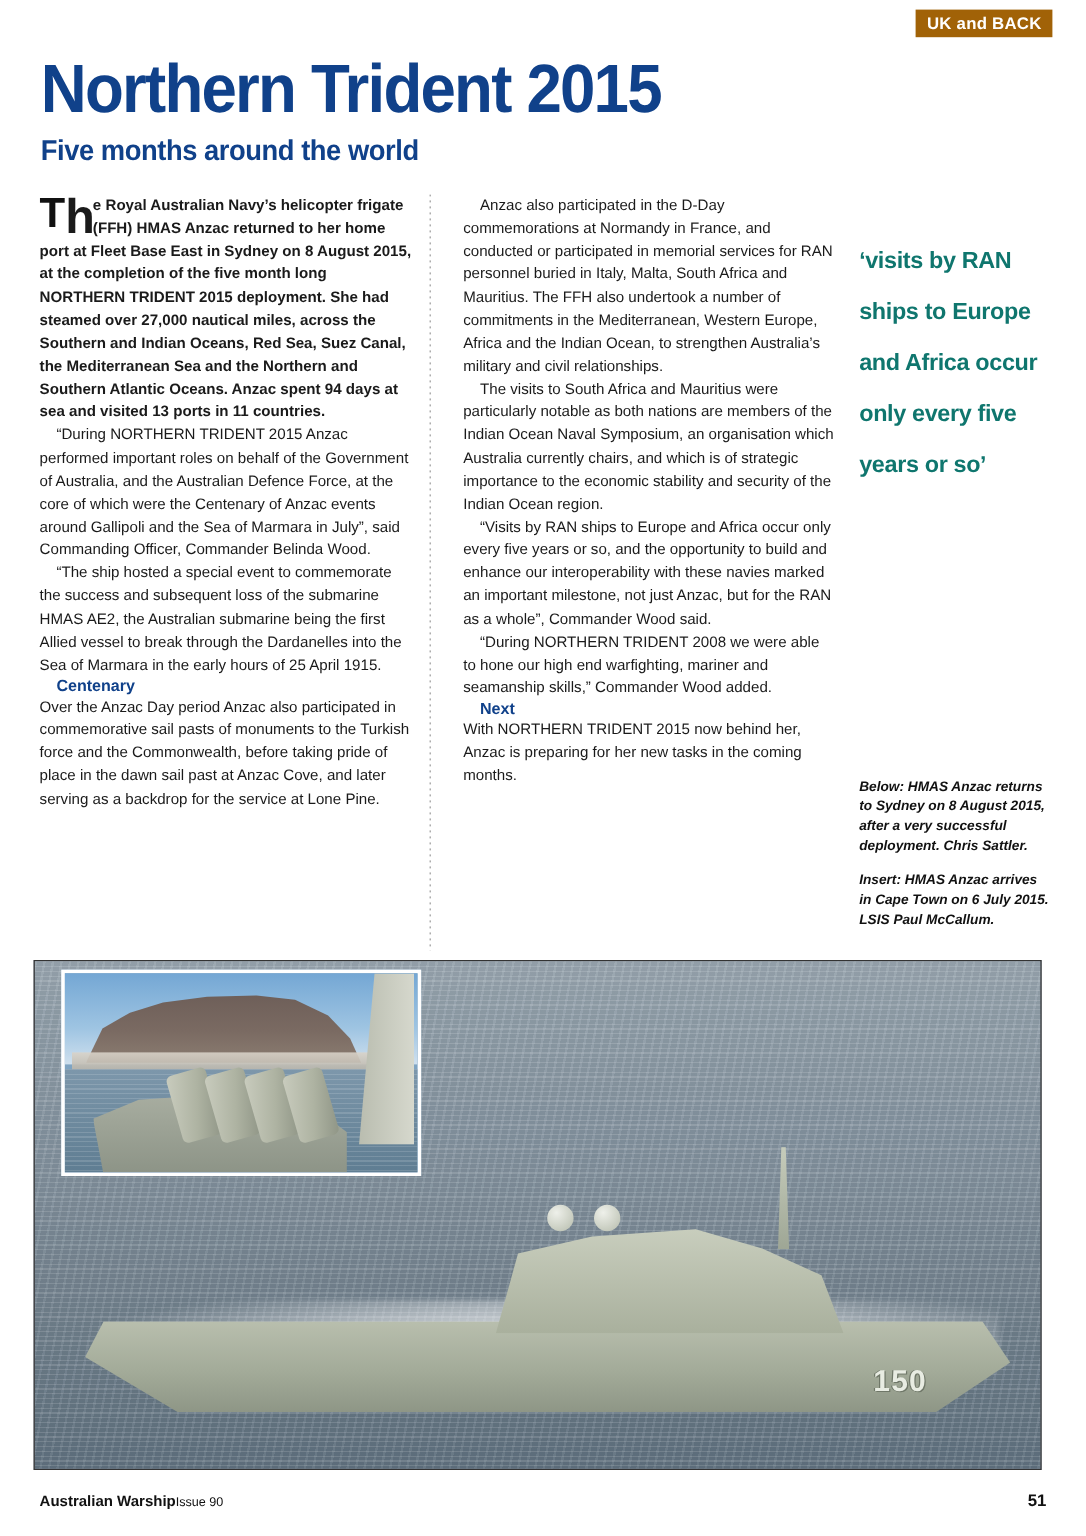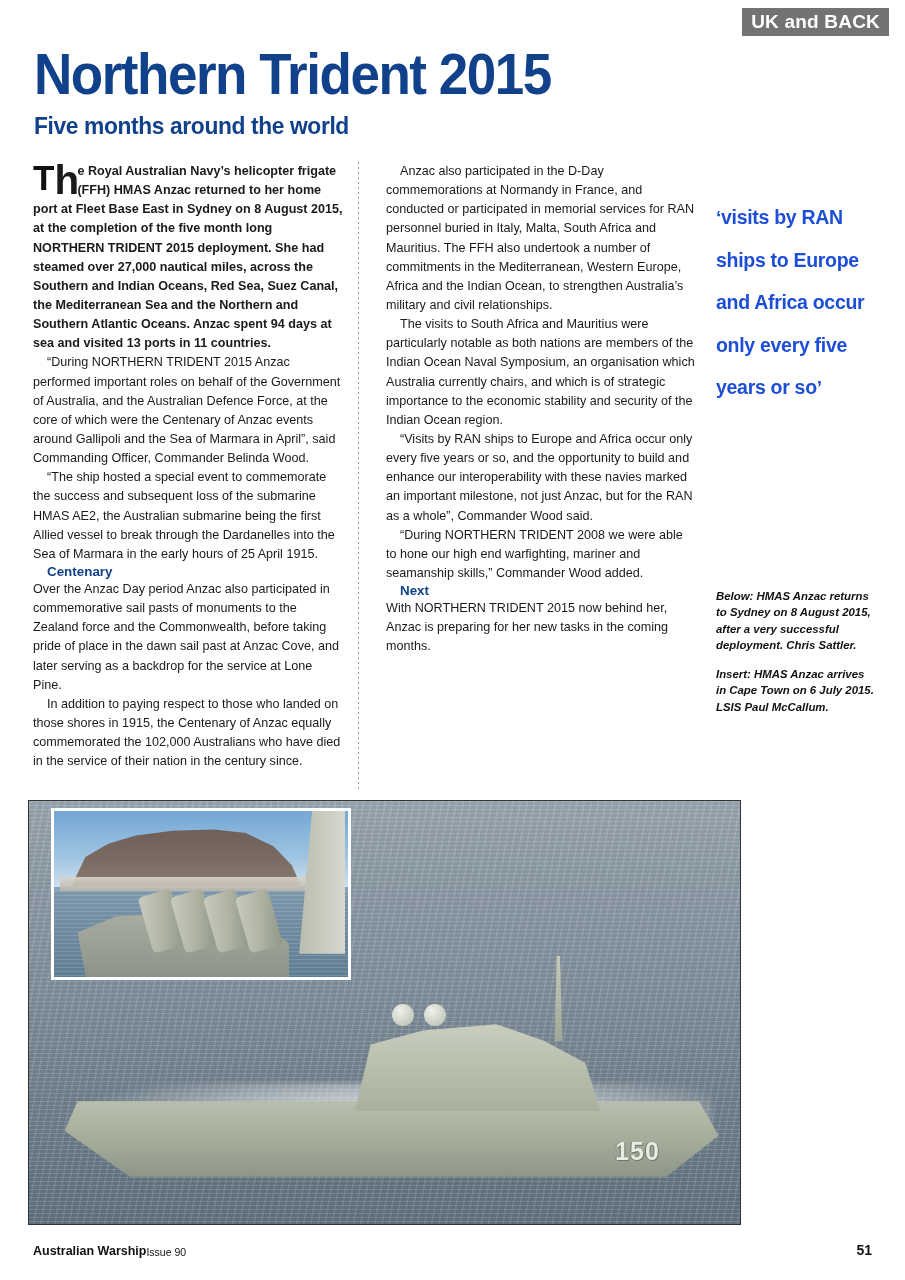--- a/index.html
+++ b/index.html
@@ -13,24 +13,24 @@
     position: relative;
     font-family: "Liberation Sans", sans-serif;
     color: #1a1a1a;
     overflow: hidden;
   }
 
   
   .section-badge {
     position: absolute;
     top: 8px;
-    right: 16px;
-    background: #737373;
+    right: 28px;
+    background: #a16207;
     color: #ffffff;
-    font-size: 19px;
+    font-size: 14px;
     font-weight: bold;
     letter-spacing: .2px;
     padding: 4px 9px 5px 9px;
     line-height: 1;
   }
 
   
   .page-title {
     position: absolute;
     left: 34px;
@@ -111,48 +111,48 @@
     background-image: linear-gradient(to bottom, #999 0 2px, transparent 2px 5px);
     background-size: 1px 5px;
   }
 
   
   .pullquote {
     position: absolute;
     left: 716px;
     top: 196px;
     width: 165px;
-    color: #1d4ed8;
+    color: #0f766e;
     font-size: 19.5px;
     font-weight: bold;
     line-height: 2.18;
     letter-spacing: -.3px;
   }
   .pullquote .mark { font-size: 19px; }
 
   
   .captions {
     position: absolute;
     left: 716px;
-    top: 588px;
+    top: 648px;
     width: 160px;
     font-size: 11.4px;
     font-style: italic;
     font-weight: bold;
     line-height: 1.43;
     color: #111;
   }
   .captions p { margin: 0 0 13px 0; }
 
   
   .photo-frame {
     position: absolute;
     left: 28px;
     top: 800px;
-    width: 713px;
+    width: 840px;
     height: 425px;
     border: 1.5px solid #333;
     box-sizing: border-box;
     overflow: hidden;
     background: #7d8894;
   }
   .sea {
     position: absolute;
     inset: 0;
     background:
@@ -336,26 +336,25 @@
 <div class="section-badge">UK and BACK</div>
 
 <div class="page-title">Northern Trident 2015</div>
 <div class="page-subtitle">Five months around the world</div>
 
 <div class="col-divider"></div>
 
 <div class="col" id="col-1">
   <p class="lead dropcap-wrap"><span class="dropcap">T</span><span>he Royal Australian Navy’s helicopter frigate (FFH) HMAS Anzac returned to her home port at Fleet Base East in Sydney on 8 August 2015, at the completion of the five month long NORTHERN TRIDENT 2015 deployment. She had steamed over 27,000 nautical miles, across the Southern and Indian Oceans, Red Sea, Suez Canal, the Mediterranean Sea and the Northern and Southern Atlantic Oceans. Anzac spent 94 days at sea and visited 13 ports in 11 countries.</span></p>
 
-  <p>“During NORTHERN TRIDENT 2015 Anzac performed important roles on behalf of the Government of Australia, and the Australian Defence Force, at the core of which were the Centenary of Anzac events around Gallipoli and the Sea of Marmara in April”, said Commanding Officer, Commander Belinda Wood.</p>
+  <p>“During NORTHERN TRIDENT 2015 Anzac performed important roles on behalf of the Government of Australia, and the Australian Defence Force, at the core of which were the Centenary of Anzac events around Gallipoli and the Sea of Marmara in July”, said Commanding Officer, Commander Belinda Wood.</p>
   <p>“The ship hosted a special event to commemorate the success and subsequent loss of the submarine HMAS AE2, the Australian submarine being the first Allied vessel to break through the Dardanelles into the Sea of Marmara in the early hours of 25 April 1915.</p>
 
   <p class="subhead">Centenary</p>
-  <p class="noindent">Over the Anzac Day period Anzac also participated in commemorative sail pasts of monuments to the Zealand force and the Commonwealth, before taking pride of place in the dawn sail past at Anzac Cove, and later serving as a backdrop for the service at Lone Pine.</p>
-  <p>In addition to paying respect to those who landed on those shores in 1915, the Centenary of Anzac equally commemorated the 102,000 Australians who have died in the service of their nation in the century since.</p>
+  <p class="noindent">Over the Anzac Day period Anzac also participated in commemorative sail pasts of monuments to the Turkish force and the Commonwealth, before taking pride of place in the dawn sail past at Anzac Cove, and later serving as a backdrop for the service at Lone Pine.</p>
 </div>
 
 <div class="col" id="col-2">
   <p>Anzac also participated in the D-Day commemorations at Normandy in France, and conducted or participated in memorial services for RAN personnel buried in Italy, Malta, South Africa and Mauritius. The FFH also undertook a number of commitments in the Mediterranean, Western Europe, Africa and the Indian Ocean, to strengthen Australia’s military and civil relationships.</p>
   <p>The visits to South Africa and Mauritius were particularly notable as both nations are members of the Indian Ocean Naval Symposium, an organisation which Australia currently chairs, and which is of strategic importance to the economic stability and security of the Indian Ocean region.</p>
 
   <p>“Visits by RAN ships to Europe and Africa occur only every five years or so, and the opportunity to build and enhance our interoperability with these navies marked an important milestone, not just Anzac, but for the RAN as a whole”, Commander Wood said.</p>
   <p>“During NORTHERN TRIDENT 2008 we were able to hone our high end warfighting, mariner and seamanship skills,” Commander Wood added.</p>
 
   <p class="subhead">Next</p>

